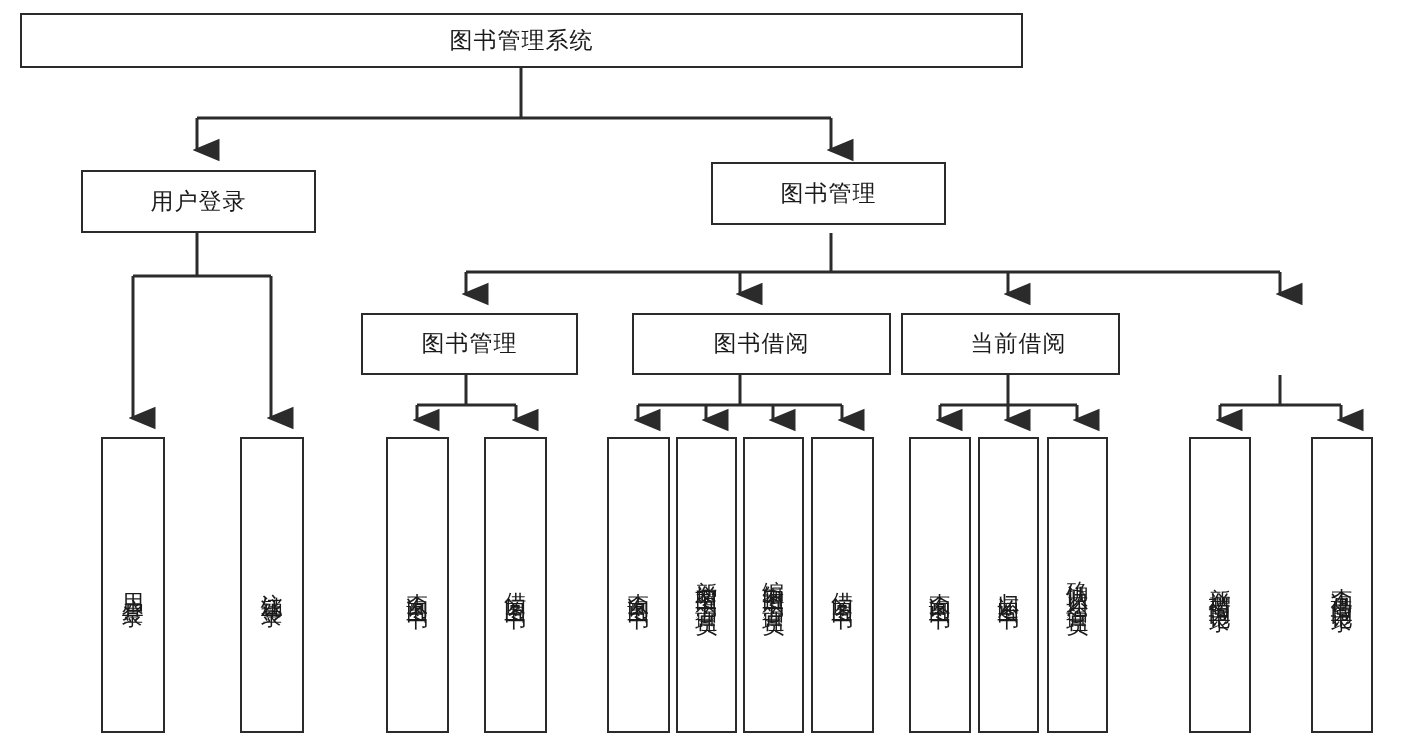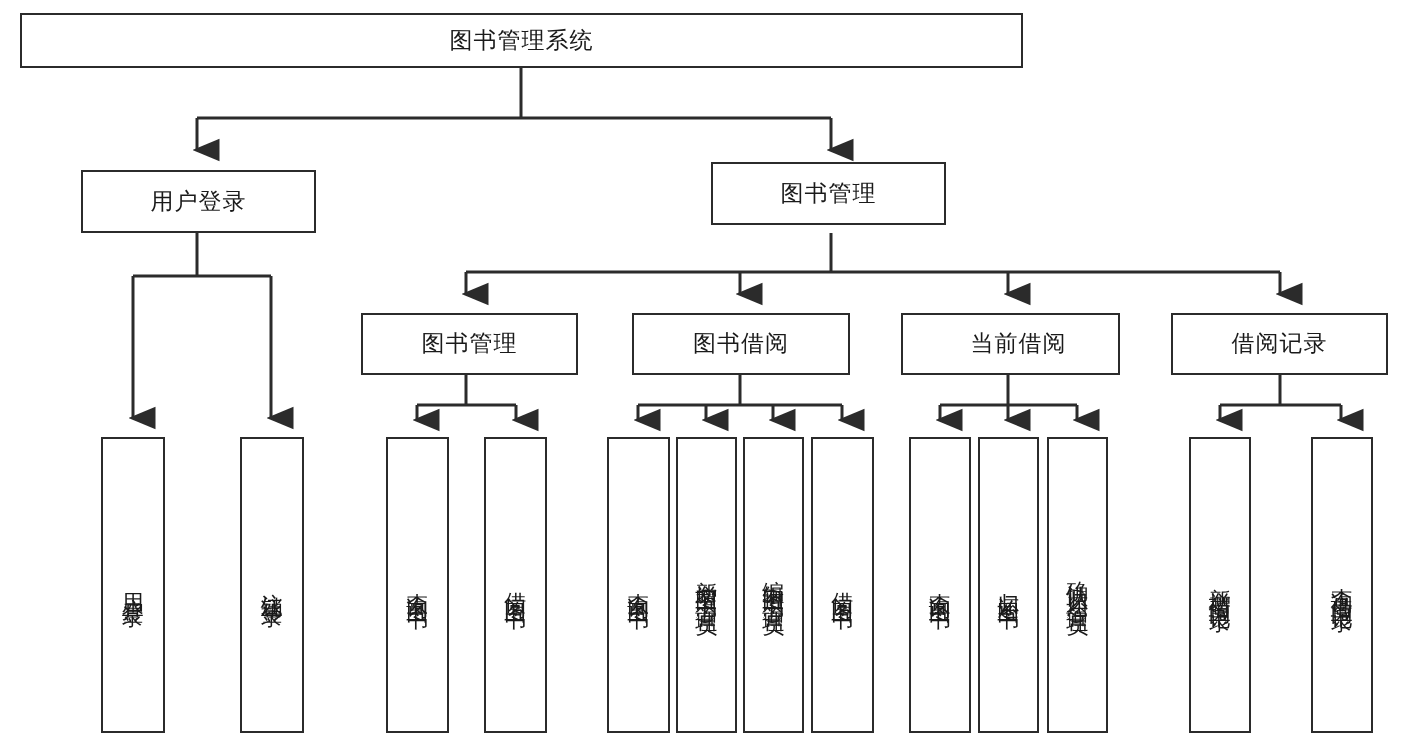--- a/index.html
+++ b/index.html
@@ -117,23 +117,22 @@
       <path d="M 1341 405 L 1341 420" marker-end="url(#arrow)"></path>
     </g>
   </svg>
 
   <div class="node horiz" style="left:20px; top:13px; width:1003px; height:55px;">图书管理系统</div>
 
   <div class="node horiz" style="left:81px; top:170px; width:235px; height:63px;">用户登录</div>
   <div class="node horiz" style="left:711px; top:162px; width:235px; height:63px;">图书管理</div>
 
   <div class="node horiz" style="left:361px; top:313px; width:217px; height:62px;">图书管理</div>
-  <div class="node horiz" style="left:632px; top:313px; width:218px; height:62px;">图书借阅</div>
+  <div class="node horiz" style="left:632px; top:313px; width:259px; height:62px;">图书借阅</div>
   <div class="node horiz" style="left:901px; top:313px; width:219px; height:62px;padding-left:16px;">当前借阅</div>
-  <div class="node horiz" style="left:1171px; top:313px; width:217px; height:62px;">借阅记录</div>
 
   <div class="node vert" style="left:101px; top:437px; width:64px; height:296px;">用户登录</div>
   <div class="node vert" style="left:240px; top:437px; width:64px; height:296px;">注销登录</div>
 
   <div class="node vert" style="left:386px; top:437px; width:63px; height:296px;">查询图书</div>
   <div class="node vert" style="left:484px; top:437px; width:63px; height:296px;">借阅图书</div>
 
   <div class="node vert" style="left:607px; top:437px; width:63px; height:296px;">查询图书</div>
   <div class="node vert" style="left:676px; top:437px; width:61px; height:296px;">新增图书（管理员）</div>
   <div class="node vert" style="left:743px; top:437px; width:61px; height:296px;">编辑图书（管理员）</div>

